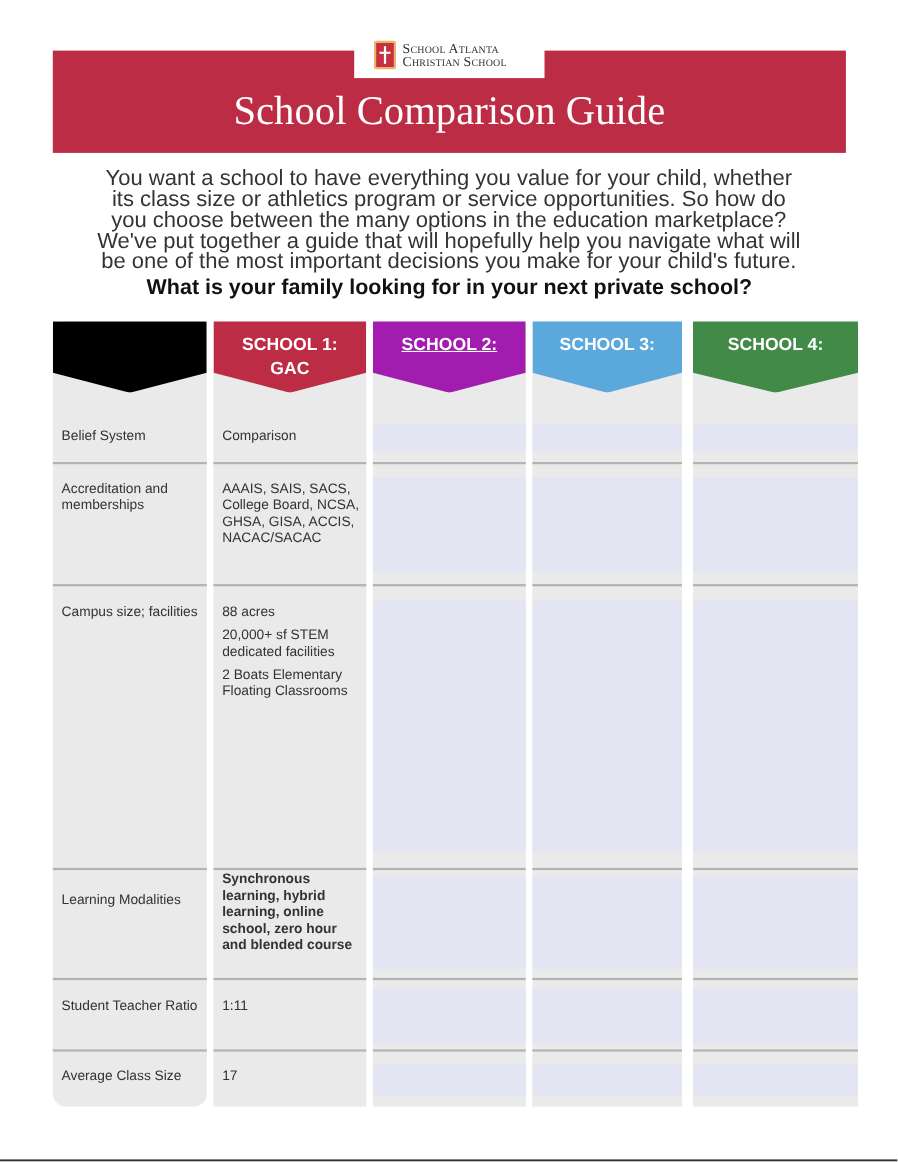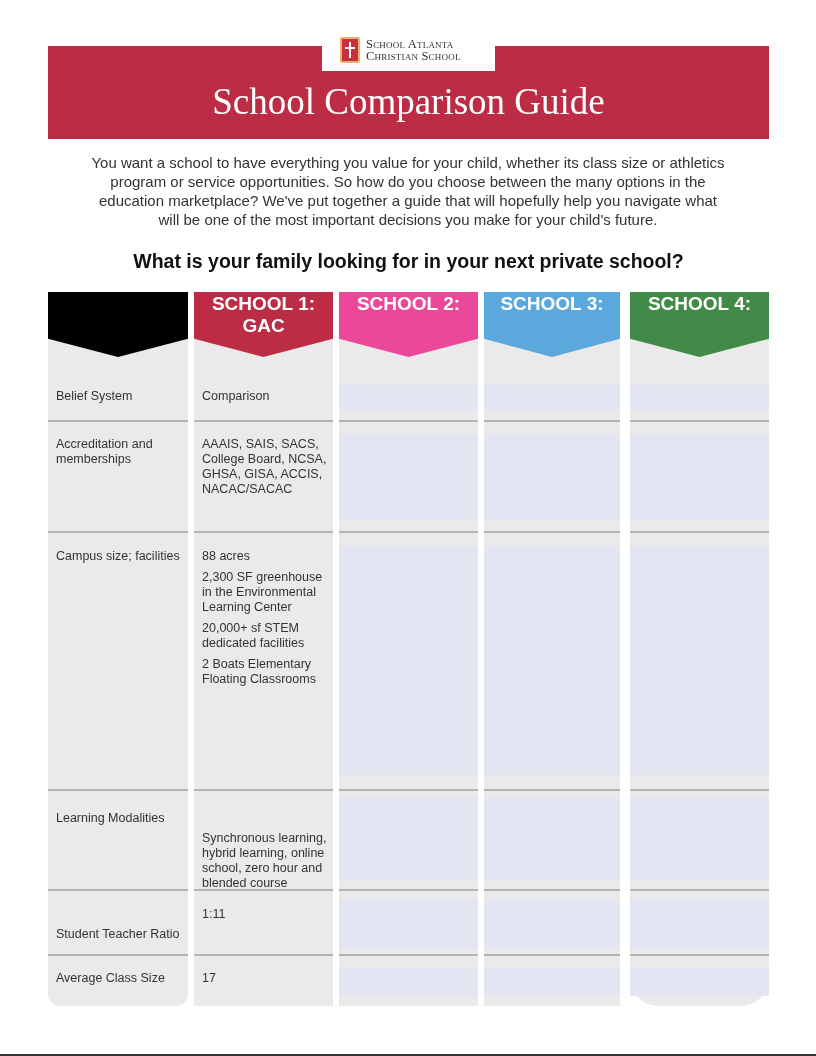--- a/index.html
+++ b/index.html
@@ -9,27 +9,27 @@
   .logo-box { position: absolute; left: 322px; top: 29px; width: 173px; height: 42px; background: #fff;
               display: flex; align-items: center; gap: 6px; padding-left: 18px; box-sizing: border-box; }
   .logo-crest { width: 20px; height: 26px; background: #c8303f; border: 2px solid #e8b36a; box-sizing: border-box;
                 border-radius: 2px; position: relative; }
   .logo-crest::before { content: ""; position: absolute; left: 7px; top: 3px; width: 2px; height: 16px; background: #fff; }
   .logo-crest::after { content: ""; position: absolute; left: 3px; top: 8px; width: 10px; height: 2px; background: #fff; }
   .logo-text { font-family: "Liberation Serif", "DejaVu Serif", serif; font-variant: small-caps; font-size: 12.5px;
                line-height: 12px; color: #333; letter-spacing: 0.2px; }
   .title { position: absolute; left: 48px; top: 80px; width: 721px; text-align: center; color: #fff;
            font-family: "Liberation Serif", "DejaVu Serif", serif; font-size: 37px; }
-  .intro { position: absolute; left: 88px; top: 153px; width: 640px; text-align: center; font-size: 15px;
+  .intro { position: absolute; left: 88px; top: 153px; width: 640px; text-align: center; font-size: 20px;
            line-height: 19px; color: #333; }
   .question { position: absolute; left: 48px; top: 250px; width: 721px; text-align: center; font-size: 19.5px;
               font-weight: bold; color: #111; }
   .col { position: absolute; top: 292px; background: #eaeaea; height: 714px; }
   .col-head { position: absolute; left: 0; top: 0; width: 100%; height: 65px; color: #fff; text-align: center;
-              font-size: 19px; font-weight: bold; padding-top: 1px; box-sizing: border-box; line-height: 22px;
+              font-size: 16px; font-weight: bold; padding-top: 11px; box-sizing: border-box; line-height: 22px;
               clip-path: polygon(0 0, 100% 0, 100% 72%, 50% 100%, 0 72%); }
   .sep { position: absolute; left: 0; width: 100%; height: 2px; background: #b3b3b3; }
   .cell { position: absolute; left: 8px; right: 6px; font-size: 12.5px; line-height: 15px; color: #333; }
   .cell p { margin: 0 0 6px 0; }
   .fill { position: absolute; left: 0; right: 0; background: #e3e6f2; }
   .bottom-rule { position: absolute; left: 0; top: 1054px; width: 816px; height: 2px; background: #333; }
 </style>
 </head>
 <body>
 
@@ -48,50 +48,49 @@
 <div class="col" style="left:48px;width:140px;border-radius:12px;">
   <div class="col-head" style="background:#000;"></div>
   <div class="cell" style="top:97px;">Belief System</div>
   <div class="sep" style="top:128px;"></div>
   <div class="cell" style="top:145px;">Accreditation and memberships</div>
   <div class="sep" style="top:239px;"></div>
   <div class="cell" style="top:257px;">Campus size; facilities</div>
   <div class="sep" style="top:497px;"></div>
   <div class="cell" style="top:519px;">Learning Modalities</div>
   <div class="sep" style="top:597px;"></div>
-  <div class="cell" style="top:615px;margin-top:20px;">Student Teacher Ratio</div>
+  <div class="cell" style="top:615px;">Student Teacher Ratio</div>
   <div class="sep" style="top:662px;"></div>
   <div class="cell" style="top:679px;">Average Class Size</div>
 </div>
 
 <div class="col" style="left:194px;width:139px;">
   <div class="col-head" style="background:#bc2c45;">
     <span>SCHOOL 1:</span><br>
     <span>GAC</span>
   </div>
   <div class="cell" style="top:97px;">Comparison</div>
   <div class="sep" style="top:128px;"></div>
   <div class="cell" style="top:145px;">AAAIS, SAIS, SACS, College Board, NCSA, GHSA, GISA, ACCIS, NACAC/SACAC</div>
   <div class="sep" style="top:239px;"></div>
   <div class="cell" style="top:257px;">
     <p>88 acres</p>
-    <p>2,300 SF greenhouse in the Environmental Learning Center</p>
     <p>20,000+ sf STEM dedicated facilities</p>
     <p>2 Boats Elementary Floating Classrooms</p>
   </div>
   <div class="sep" style="top:497px;"></div>
-  <div class="cell" style="top:539px;">Synchronous learning, hybrid learning, online school, zero hour and blended course</div>
+  <div class="cell" style="top:500px;font-weight:bold;">Synchronous learning, hybrid learning, online school, zero hour and blended course</div>
   <div class="sep" style="top:597px;"></div>
   <div class="cell" style="top:615px;">1:11</div>
   <div class="sep" style="top:662px;"></div>
   <div class="cell" style="top:679px;">17</div>
 </div>
 
 <div class="col" style="left:339px;width:139px;">
-  <div class="col-head" style="background:#ec4899;">SCHOOL 2:</div>
+  <div class="col-head" style="background:#a21caf;text-decoration:underline;">SCHOOL 2:</div>
   <div class="fill" style="top:93px;height:25px;"></div>
   <div class="sep" style="top:128px;"></div>
   <div class="fill" style="top:142px;height:86px;"></div>
   <div class="sep" style="top:239px;"></div>
   <div class="fill" style="top:254px;height:229px;"></div>
   <div class="sep" style="top:497px;"></div>
   <div class="fill" style="top:505px;height:84px;"></div>
   <div class="sep" style="top:597px;"></div>
   <div class="fill" style="top:607px;height:50px;"></div>
   <div class="sep" style="top:662px;"></div>
@@ -106,21 +105,21 @@
   <div class="sep" style="top:239px;"></div>
   <div class="fill" style="top:254px;height:229px;"></div>
   <div class="sep" style="top:497px;"></div>
   <div class="fill" style="top:505px;height:84px;"></div>
   <div class="sep" style="top:597px;"></div>
   <div class="fill" style="top:607px;height:50px;"></div>
   <div class="sep" style="top:662px;"></div>
   <div class="fill" style="top:675px;height:29px;"></div>
 </div>
 
-<div class="col" style="left:630px;width:139px;border-radius:28px;">
+<div class="col" style="left:630px;width:150px;">
   <div class="col-head" style="background:#428a47;">SCHOOL 4:</div>
   <div class="fill" style="top:93px;height:25px;"></div>
   <div class="sep" style="top:128px;"></div>
   <div class="fill" style="top:142px;height:86px;"></div>
   <div class="sep" style="top:239px;"></div>
   <div class="fill" style="top:254px;height:229px;"></div>
   <div class="sep" style="top:497px;"></div>
   <div class="fill" style="top:505px;height:84px;"></div>
   <div class="sep" style="top:597px;"></div>
   <div class="fill" style="top:607px;height:50px;"></div>

